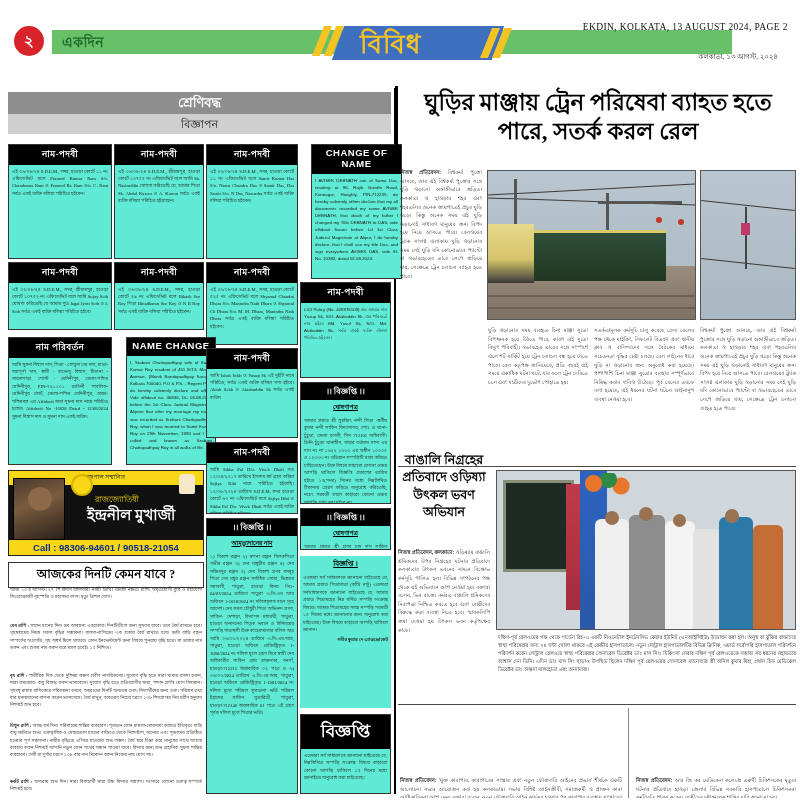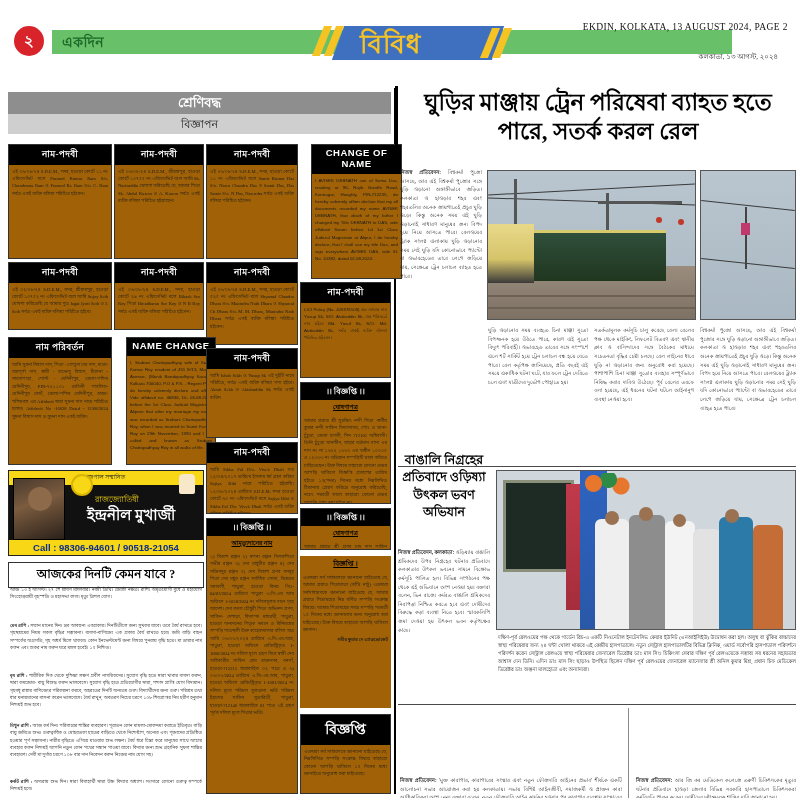--- a/index.html
+++ b/index.html
@@ -55,21 +55,21 @@
     background: #8e8e8e; color: #fff; text-align: center;
     font-size: 13px; line-height: 22px; font-weight: bold;
   }
   .cls-sub {
     position: absolute; left: 8px; top: 114px; width: 383px; height: 20px;
     background: #cfcfcf; color: #111; text-align: center;
     font-size: 11px; line-height: 20px;
   }
 
   
-  .adbox { position: absolute; border: 1px solid #333; background: #a16207; overflow: hidden; }
+  .adbox { position: absolute; border: 1px solid #333; background: #5eead4; overflow: hidden; }
   .adbox > .bar {
     background: #000; color: #fff; text-align: center;
     font-size: 9px; font-weight: bold; padding: 2px 0 2.5px 0; letter-spacing: .3px;
   }
   .adbox > .bar.boxed {
     background: #000; color: #fff; border-bottom: 2px solid #000;
     font-family: "Liberation Sans", sans-serif; font-size: 9.5px; letter-spacing: .5px;
   }
   .adbox > .body {
     font-size: 4.6px; line-height: 1.62; text-align: justify; padding: 3px 3px 2px 3px;
@@ -267,21 +267,21 @@
     <div class="notice-bar">।। বিজ্ঞপ্তি ।।</div>
     <div class="sub">আমৃত্যুদানের নাম</div>
     <div class="body">১) বিকাশ রঞ্জন ২) স্বপনা রঞ্জন দিলরুপিতা গভীর রঞ্জন ৩) দেব মাধুরীর রঞ্জন ৪) দেব সজিবদুর রঞ্জন ৫) দেব বিকাশ প্রণব বসমূহ পিতা দেব মধুর রঞ্জন সর্বাধিক সোমা, ভিন্নতর সমাবলী, পাতুরা, হাওড়া বিনয় ডিঃ- 04/03/2024 তারিখে পাতুরা এ.ডি.এম আর অফিসে 1-1038/2024 নং দলিলমূলক দানে গৃহে আদেশ। দেব কমল চৌধুরী পিতা অভিনন্দ প্রণব, সাকিন- দেশাড়া, বিদ্যাপদ মধ্যরথী, পাতুরা, হাওড়া অন্যদনের পিতৃক ভবনে ও বিনিময়ের সম্পত্তি পাত্রস্থলী উক্ত কাহেরুমালার বলিল অত্র আমি ০৬/০৩/২০২৪ তারিখে এ.ডি.এম.আর, পাতুরা, হাওড়া অফিসে রেজিস্ট্রিকৃত 1-1080/2024 নং দলিল মূলে গ্রহণ বিবে স্বামী দেব অধিকারীর সাকিন গ্রাম রাজনগর, বনগাঁ, হাওড়া-712215 ধারাবাহিক ০২ পত্রে ও ৬) ০৬/০৩/2024 তারিখে এ.ডি.এম.আর, পাতুরা, হাওড়া অফিসে রেজিস্ট্রিকৃত 1-1081/2024 নং দলিল মূলে পরিমল সুলতানা ভর্তি পরিমল ইহাদের সাকিন সুতারিত্রী, পাতুরা, হাওড়া-712146 ধারাবাহিক 01 পত্রে এই গ্রহণ পূর্বক দলিল মূলে পিতার ভর্তি।</div>
   </div>
   <div class="adbox" style="left:300px;top:556px;width:91px;height:152px;border:none;">
     <div class="sub" style="font-size:7px">বিজ্ঞপ্তি ।</div>
     <div class="body">এতদ্বারা সর্ব সাধারণকে জানানো যাইতেছে যে, আমার প্রয়াত পিতামাতা (কাঁথি নাটু) এতদ্বারা সর্বসাধারণকে জানানো যাইতেছে যে, আমার প্রয়াত পিতামহের নিম্ন বর্ণিত সম্পত্তি সংক্রান্ত বিষয়ে। আমার পিতামহের সমস্ত সম্পত্তি পরবর্তী ১৫ দিনের মধ্যে জানানোর জন্য অনুরোধ করা যাইতেছে। উক্ত বিষয়ে কাহারো আপত্তি থাকিলে জানান।</div>
     <div class="body" style="text-align:right;font-weight:bold;padding-top:0">সমীর কুমার দে এ্যাডভোকেট</div>
   </div>
   <div class="adbox" style="left:300px;top:714px;width:91px;height:80px;">
-    <div class="notice-bar" style="font-size:14px;padding:3px 0">বিজ্ঞপ্তি</div>
+    <div class="notice-bar" style="font-size:17px;padding:3px 0">বিজ্ঞপ্তি</div>
     <div class="body">এতদ্বারা সর্ব সাধারণকে জানানো যাইতেছে যে, নিম্নলিখিত সম্পত্তি সংক্রান্ত বিষয়ে কাহারো কোনো আপত্তি থাকিলে ১৫ দিনের মধ্যে জানাইতে অনুরোধ করা যাইতেছে।</div>
   </div>
 
   <div class="astro" style="left:8px;top:470px;width:196px;height:86px;">
     <div class="yellowtop"></div>
     <div class="toptxt">রাজপাল সম্মানিত</div>
     <div class="wheel"></div>
     <div class="hand"></div>
     <div class="photo">
         <div class="face"></div>

